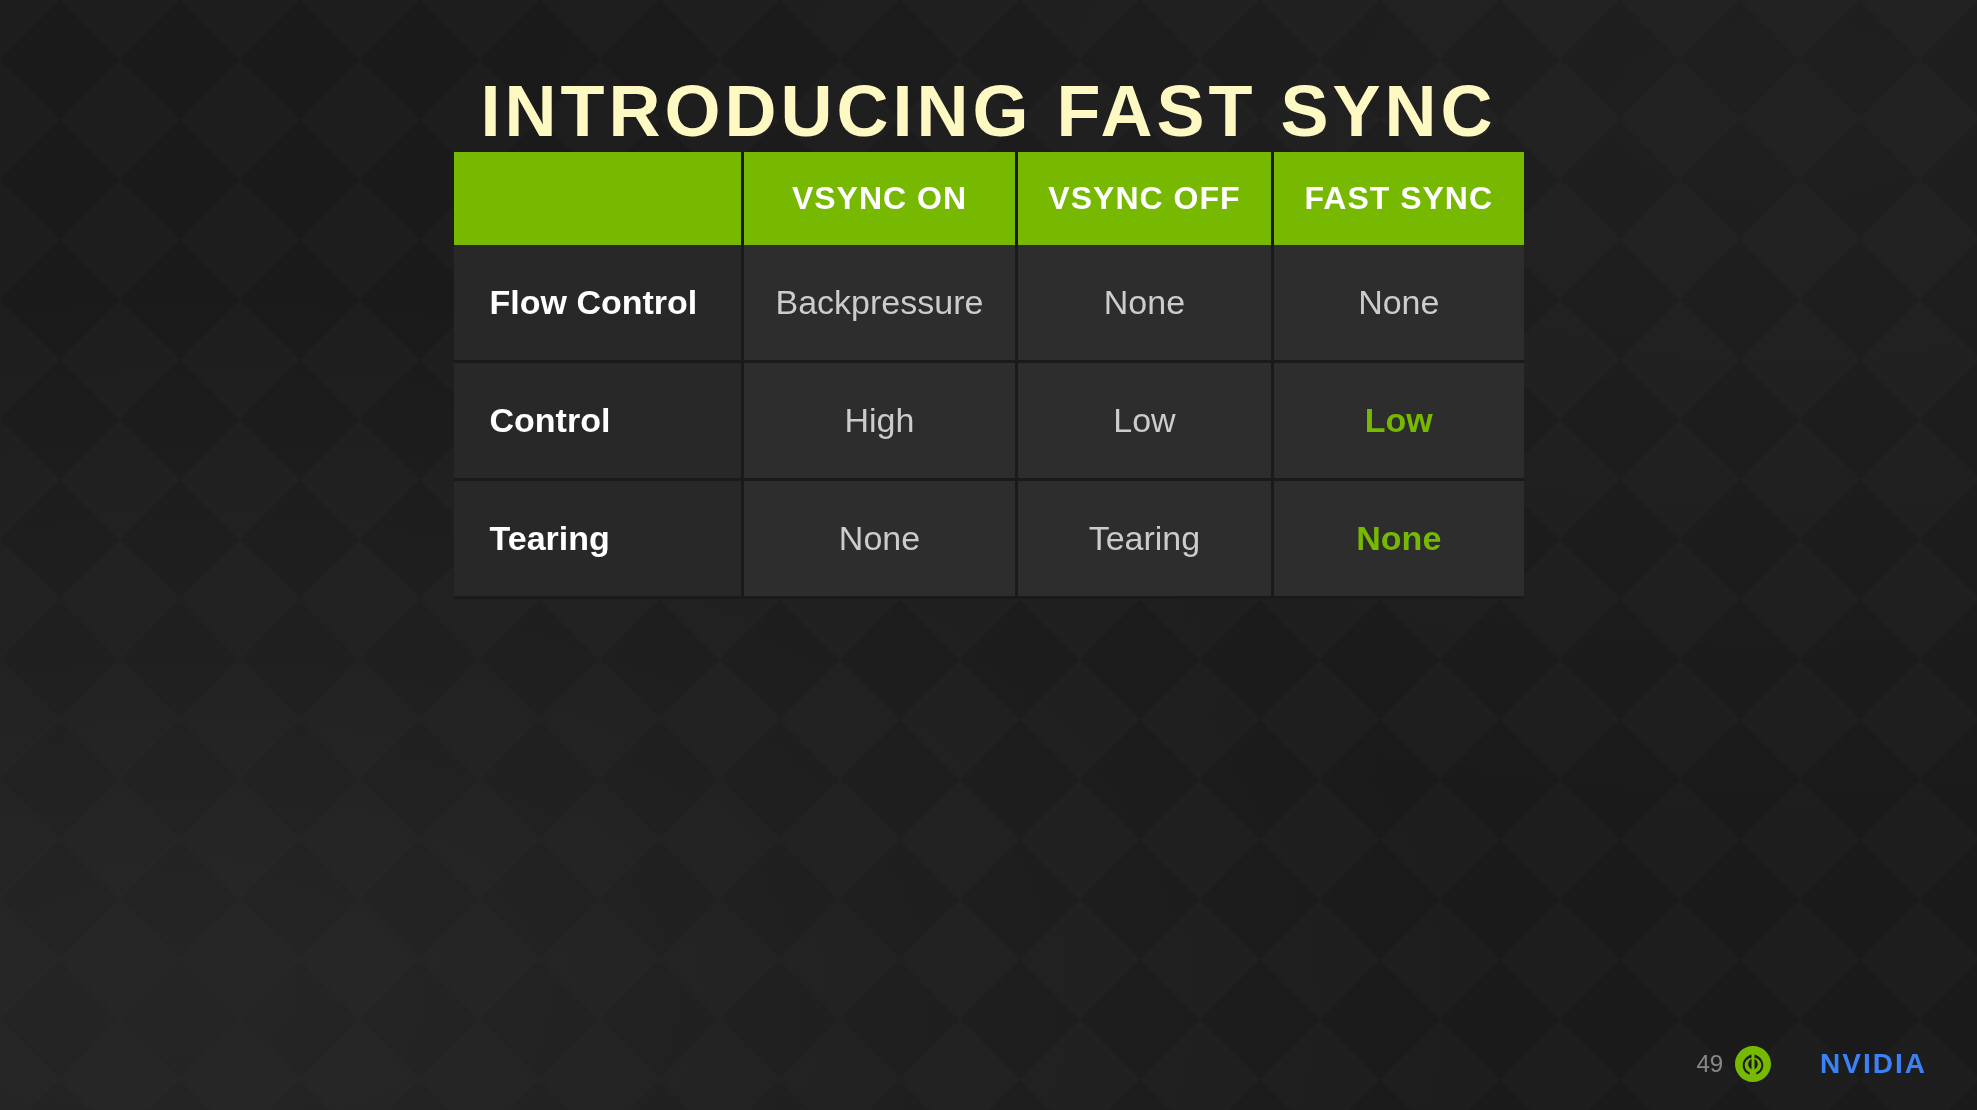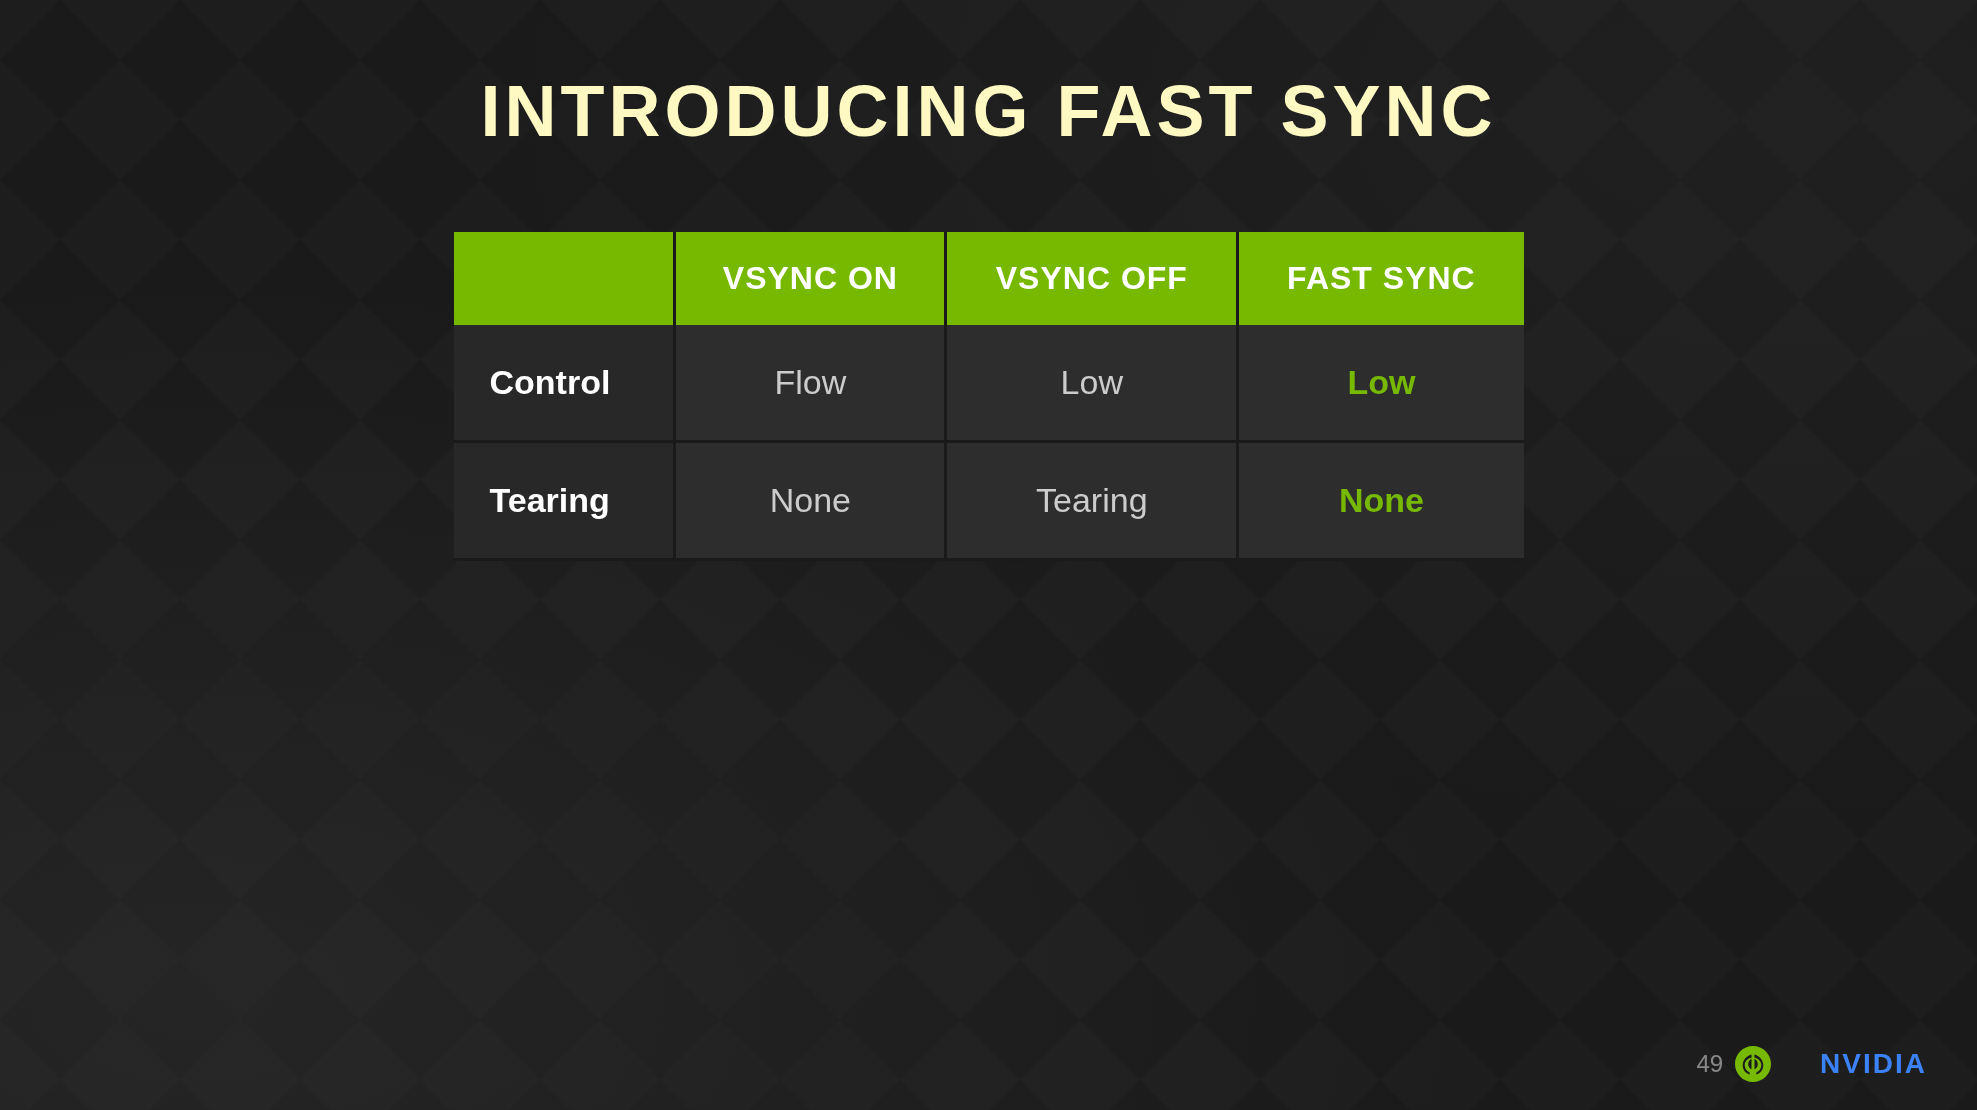--- a/index.html
+++ b/index.html
@@ -48,21 +48,20 @@
       font-weight: 900;
       letter-spacing: 4px;
       text-transform: uppercase;
       font-family: 'Arial Black', sans-serif;
       text-align: center;
       position: relative;
       z-index: 1;
     }
 
     .table-container {
-      margin-top: 80px;
       width: 1070px;
       border: none;
       position: relative;
       z-index: 1;
     }
 
     table {
       width: 100%;
       border-collapse: collapse;
     }
@@ -173,22 +172,28 @@
     <thead>
       <tr>
         <th></th>
         <th>VSYNC ON</th>
         <th>VSYNC OFF</th>
         <th>FAST SYNC</th>
       </tr>
     </thead>
     <tbody>
       <tr>
+        <td>Flow Control</td>
+        <td>Backpressure</td>
+        <td>None</td>
+        <td>None</td>
+      </tr>
+      <tr>
         <td>Control</td>
-        <td>Flow</td>
+        <td>High</td>
         <td>Low</td>
         <td class="highlight-green">Low</td>
       </tr>
       <tr>
         <td>Tearing</td>
         <td>None</td>
         <td>Tearing</td>
         <td class="highlight-green">None</td>
       </tr>
     </tbody>

